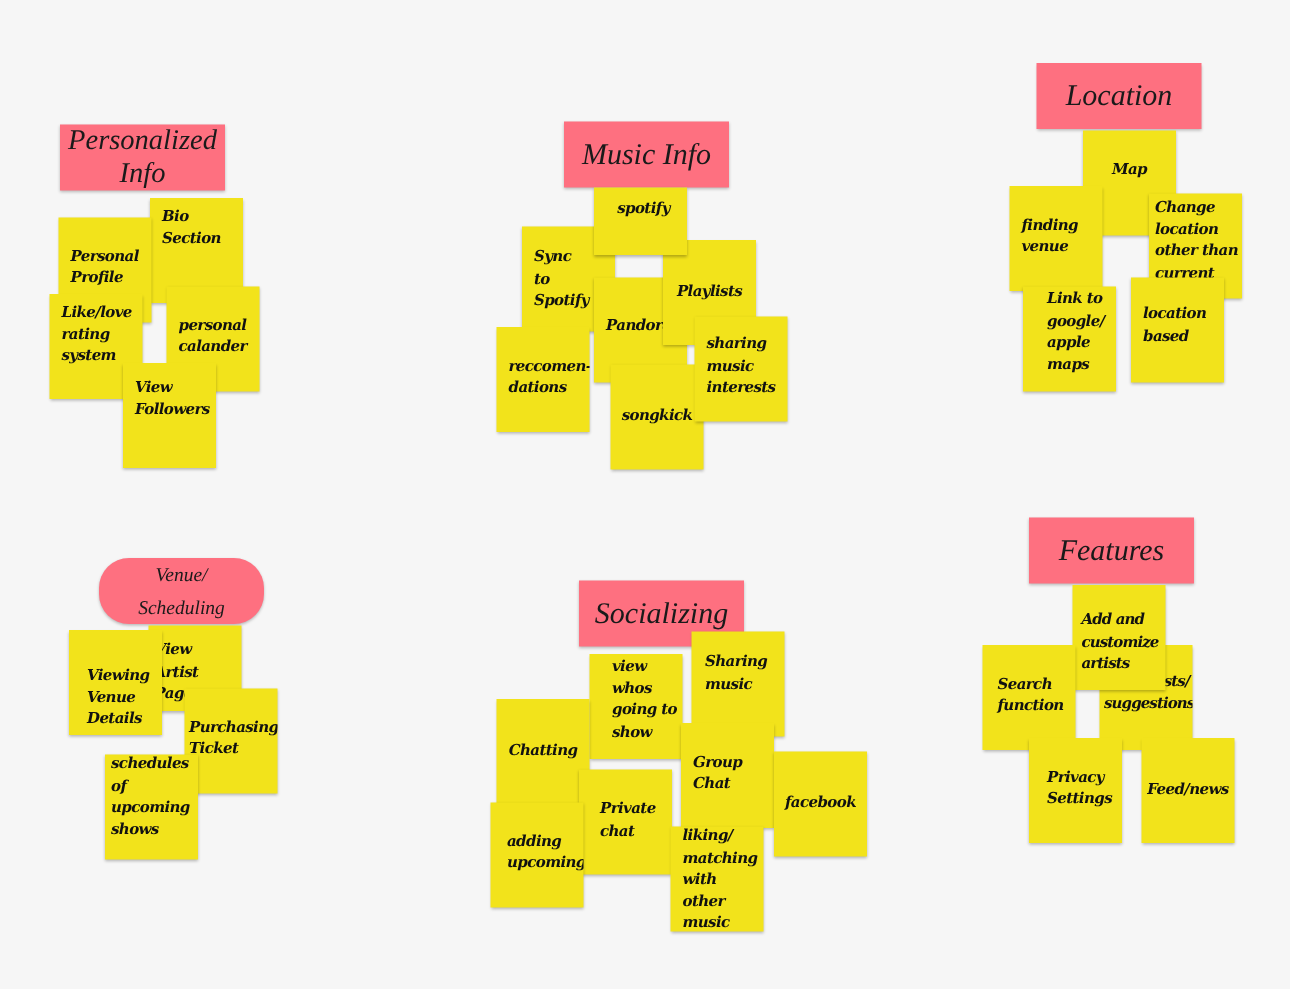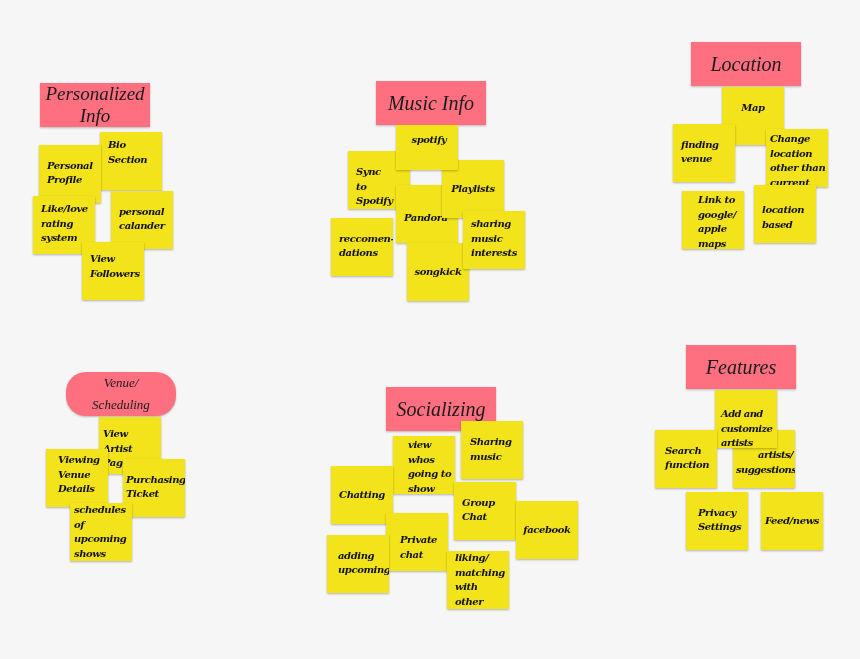--- a/index.html
+++ b/index.html
@@ -22,21 +22,21 @@
       font-size: 19px;
       line-height: 22px;
       display: flex; align-items: center; justify-content: center;
       text-align: center;
       white-space: pre-line;
       box-sizing: border-box;
       padding: 0 2px;
     }
     .note {
       position: absolute;
-      width: 62px; height: 58px;
+      width: 62px; height: 70px;
       background: #f2e31b;
       box-shadow: 0 1px 2px rgba(0,0,0,0.28);
       color: #111;
       font-family: "DejaVu Serif", "Liberation Serif", serif;
       font-weight: bold;
       font-style: italic;
       font-size: 10px;
       line-height: 14.5px;
       box-sizing: border-box;
       padding: 6px 4px 4px 8px;
@@ -98,21 +98,21 @@
 google/
 apple
 maps</div>
   </div>
 
   <div>
     <div class="header" style="left:66px; top:372px; font-size:13px; line-height:22px;border-radius:20px;">Venue/
 Scheduling</div>
     <div class="note" style="left:99px; top:417px; height:57px; padding:10px 2px 2px 4px;">View Artist
 Page</div>
-    <div class="note" style="left:46px; top:449px; padding-top:4px; padding-left:12px;">Viewing
+    <div class="note" style="left:46px; top:420px; padding-top:24px; padding-left:12px;">Viewing
 Venue
 Details</div>
     <div class="note mid" style="left:123px; top:459px; padding-left:3px;">Purchasing
 Ticket</div>
     <div class="note" style="left:70px; top:503px; padding:0px 2px 2px 4px;">schedules
 of
 upcoming
 shows</div>
   </div>
 
@@ -128,21 +128,21 @@
     <div class="note mid" style="left:454px; top:482px; padding-left:8px;">Group
 Chat</div>
     <div class="note center" style="left:516px; top:501px;">facebook</div>
     <div class="note" style="left:386px; top:513px; padding-top:20px; padding-left:14px;">Private
 chat</div>
     <div class="note mid" style="left:327px; top:535px; padding-left:11px;">adding
 upcoming</div>
     <div class="note" style="left:447px; top:551px; padding:0px 2px 2px 8px;">liking/
 matching
 with other
-users</div>
+music</div>
   </div>
 
   <div>
     <div class="header" style="left:686px; top:345px; font-size:20px;">Features</div>
     <div class="note" style="left:733px; top:430px; padding:18px 2px 2px 3px; letter-spacing:-0.6px;text-align:right;">artists/
 suggestions</div>
     <div class="note" style="left:715px; top:390px; padding:17px 2px 2px 6px; letter-spacing:-0.6px;">Add and
 customize
 artists</div>
     <div class="note mid" style="left:655px; top:430px; padding-left:10px;">Search

